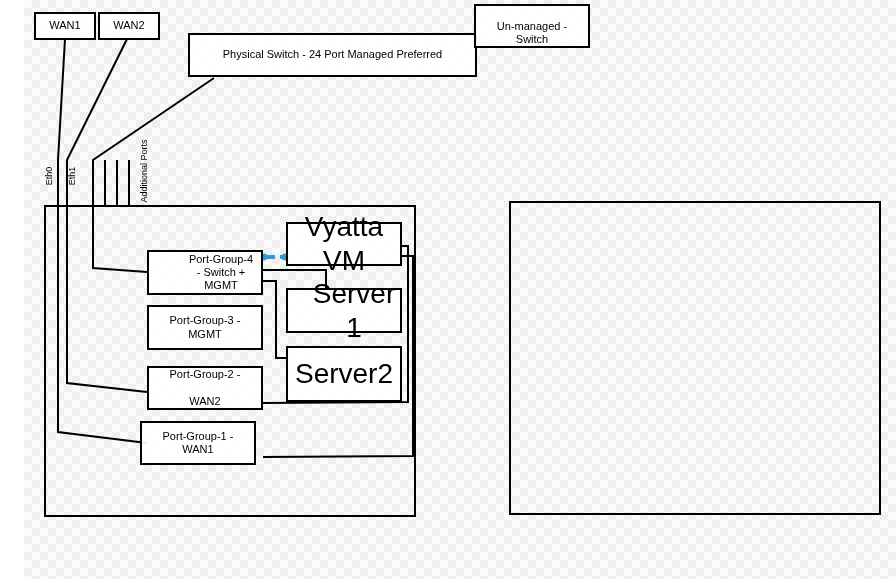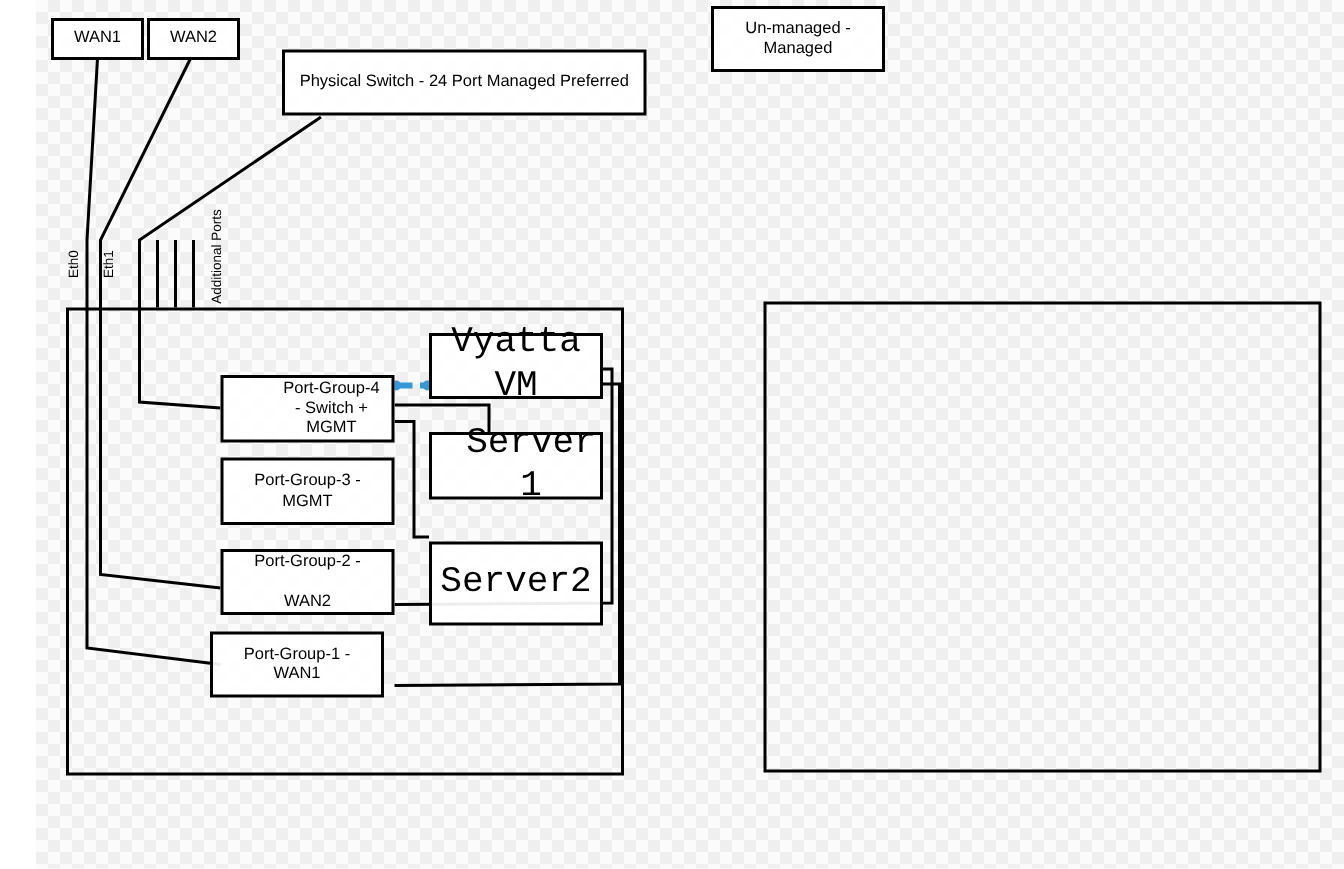--- a/index.html
+++ b/index.html
@@ -38,21 +38,21 @@
     line-height: 1.2;
   }
   .frame {
     position: absolute;
     box-sizing: border-box;
     border: 2px solid #000;
     background: transparent;
     z-index: 0;
   }
   .small-label { font-size: 11px; }
-  .big-label { font-size: 24px; font-family: Liberation Mono, monospace; }
+  .big-label { font-size: 28px; }
   .vlabel {
     position: absolute;
     font-size: 9px;
     white-space: nowrap;
     transform: rotate(-90deg);
     transform-origin: center center;
     z-index: 2;
     text-align: center;
   }
 </style>
@@ -90,39 +90,39 @@
 
   <div class="frame" style="left:20px; top:205px; width:372px; height:312px;"></div>
   <div class="frame" style="left:485px; top:201px; width:372px; height:314px;"></div>
 
   <div class="node small-label" style="left:10px; top:12px; width:62px; height:28px;">
     <span>WAN1</span>
   </div>
   <div class="node small-label" style="left:74px; top:12px; width:62px; height:28px;">
     <span>WAN2</span>
   </div>
-  <div class="node small-label" style="left:164px; top:33px; width:243px; height:44px;text-align:center;">
+  <div class="node small-label" style="left:164px; top:33px; width:289px; height:44px;text-align:center;">
     <span>Physical Switch - 24 Port Managed Preferred</span>
   </div>
-  <div class="node small-label" style="left:450px; top:4px; width:116px; height:44px;">
+  <div class="node small-label" style="left:450px; top:4px; width:116px; height:44px;justify-content:flex-end;">
     <span>Un-managed -</span>
-    <span>Managed</span>
+    <span>Switch</span>
   </div>
 
   <div class="vlabel" style="left:13px; top:171px; width:24px;">Eth0</div>
   <div class="vlabel" style="left:36px; top:171px; width:24px;">Eth1</div>
   <div class="vlabel" style="left:85px; top:166px; width:70px;">Additional Ports</div>
 
   <div class="node big-label" style="left:262px; top:222px; width:116px; height:44px;">
     <span>Vyatta VM</span>
   </div>
   <div class="node big-label" style="left:262px; top:288px; width:116px; height:45px;padding-left:20px;">
     <span>Server 1</span>
   </div>
-  <div class="node big-label" style="left:262px; top:361px; width:116px; height:56px;">
+  <div class="node big-label" style="left:262px; top:346px; width:116px; height:56px;">
     <span>Server2</span>
   </div>
 
   <div class="node small-label" style="left:123px; top:250px; width:116px; height:45px;padding-left:32px;">
     <span>Port-Group-4</span>
     <span>- Switch + MGMT</span>
   </div>
   <div class="node small-label" style="left:123px; top:305px; width:116px; height:45px;">
     <span>Port-Group-3 -</span>
     <span>MGMT</span>

